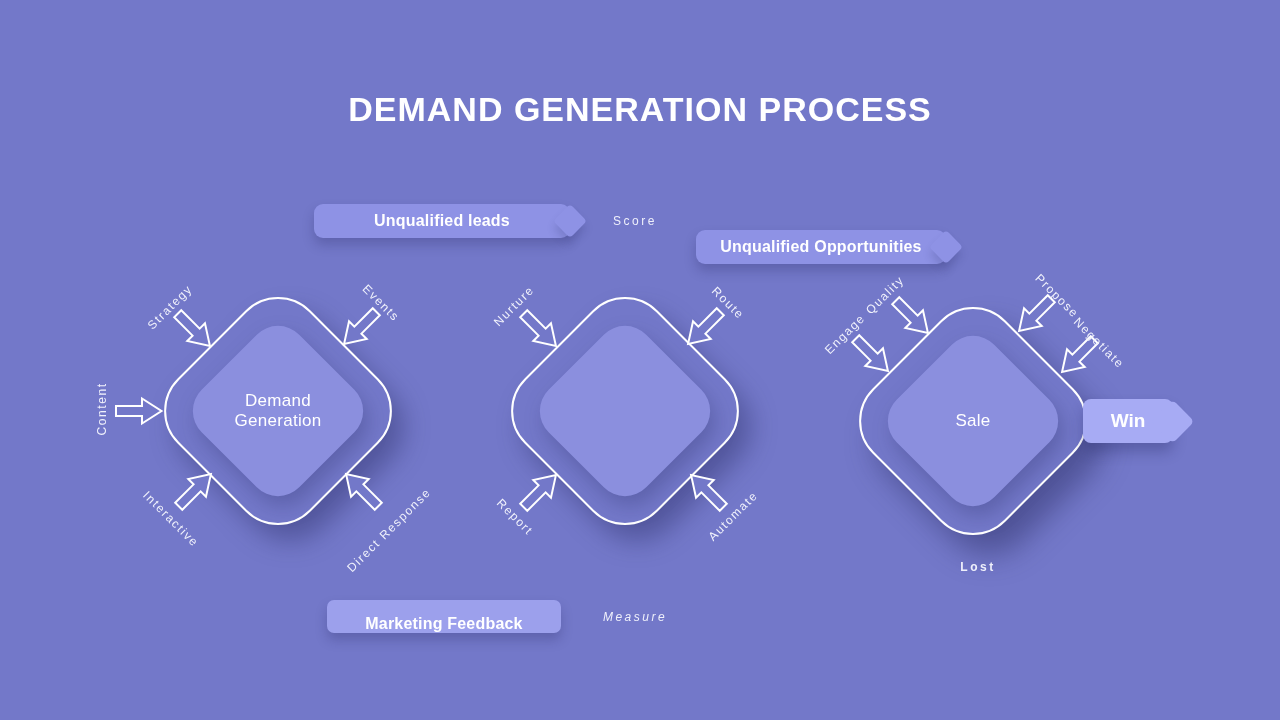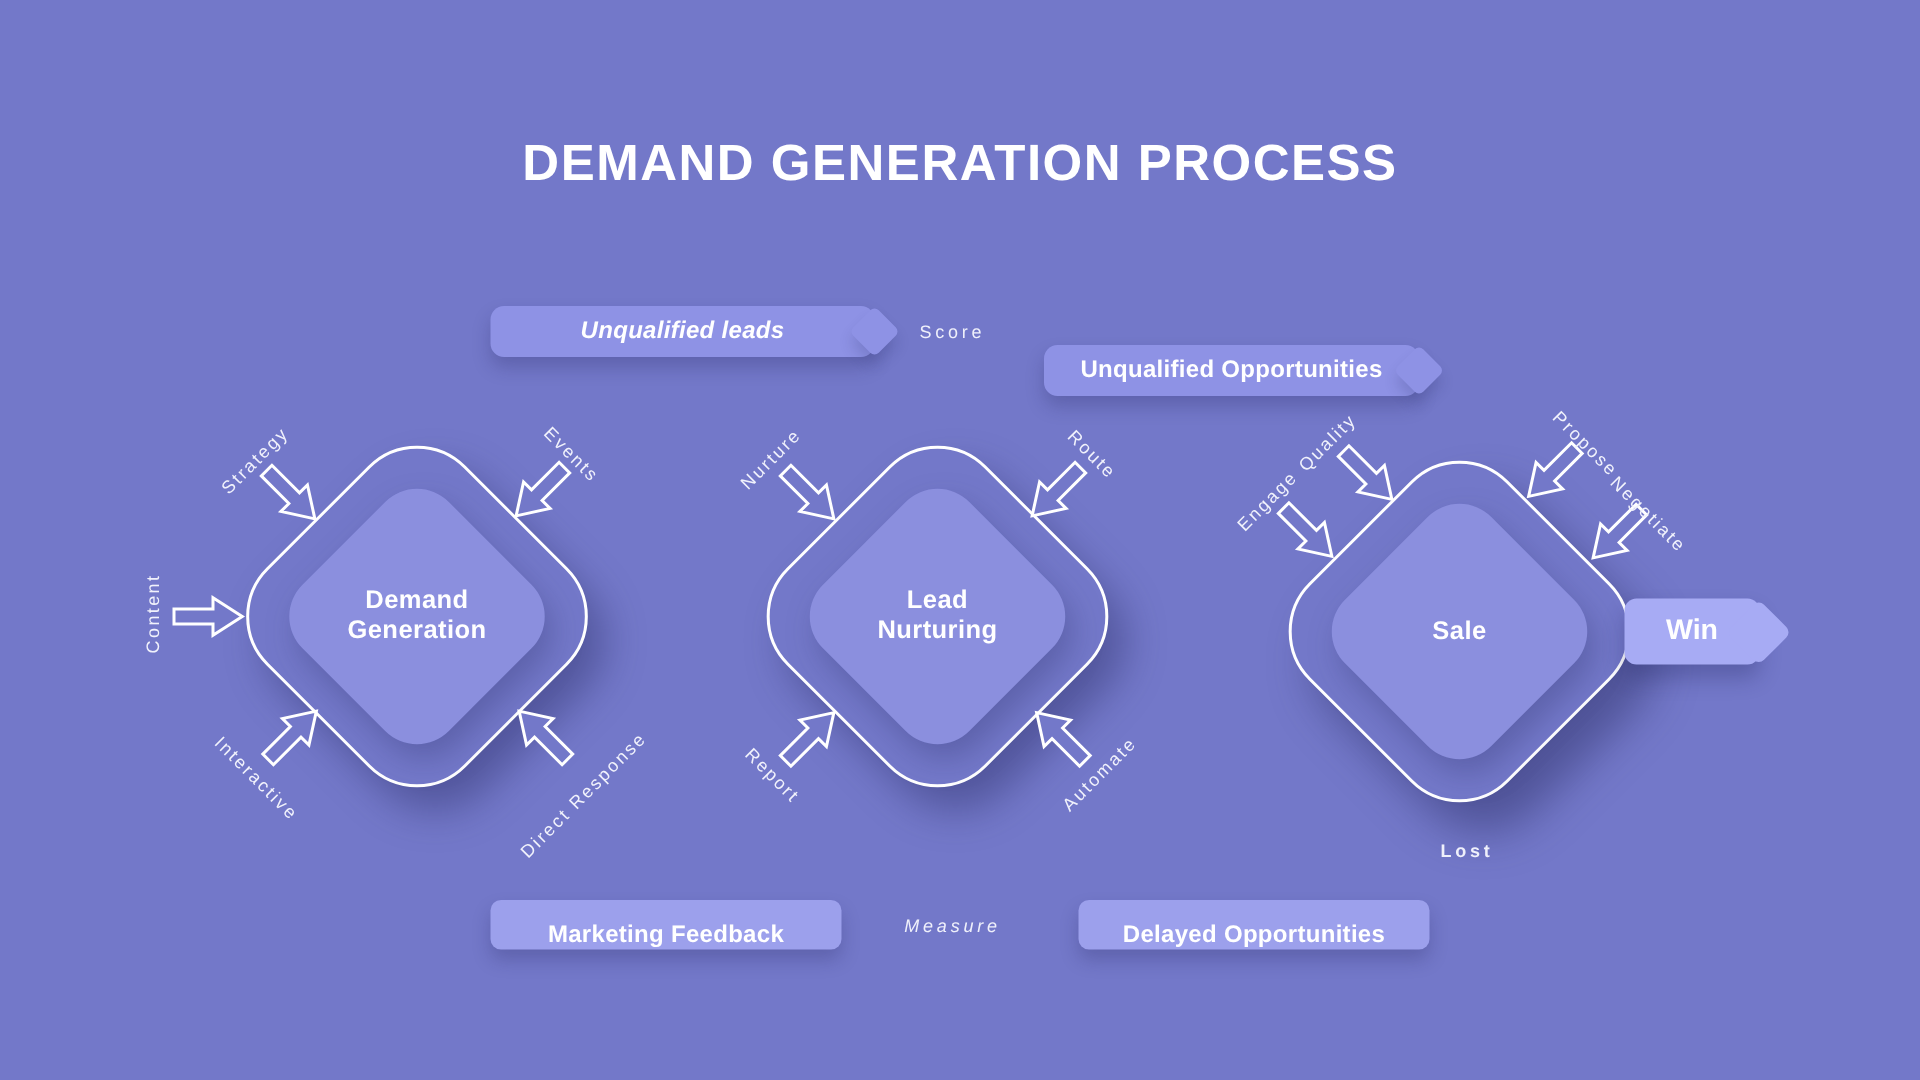--- a/index.html
+++ b/index.html
@@ -46,21 +46,21 @@
   .diamond-outer{
     position:absolute;width:188px;height:188px;border:2px solid #fff;border-radius:46px;
     background:var(--background);transform:translate(-50%,-50%) rotate(45deg);
   }
   .diamond-inner{
     position:absolute;width:138px;height:138px;border-radius:30px;
     background:var(--inner-diamond);transform:translate(-50%,-50%) rotate(45deg);
   }
   .diamond-name{
     position:absolute;width:170px;transform:translate(-50%,-50%);text-align:center;
-    color:var(--text);font-size:17px;font-weight:700;line-height:1.2;letter-spacing:.3px;
+    color:var(--text);font-size:17px;font-weight:400;line-height:1.2;letter-spacing:.3px;
   }
 
   
   .arrow{position:absolute;width:48px;height:28px;transform:translate(-50%,-50%) rotate(var(--r,0deg));}
   .arrow svg{display:block;width:100%;height:100%;overflow:visible;}
 
   .edge-label{
     position:absolute;color:#F1F2FC;font-size:12px;letter-spacing:1.6px;white-space:nowrap;
     transform:translate(-50%,-50%) rotate(var(--r,0deg));
   }
@@ -77,21 +77,21 @@
     background:inherit;transform:rotate(45deg);border-radius:5px;
   }
 </style>
 </head>
 <body>
 
 <div class="stage">
 
   <div class="slide-title">DEMAND GENERATION PROCESS</div>
 
-  <div class="flow-banner pointed" style="left:327px;top:204px;width:256px;font-style:italic;">
+  <div class="flow-banner pointed" style="left:314px;top:204px;width:256px;">
     <span>Unqualified leads</span>
   </div>
   <div class="connector-label" style="left:635px;top:221px;">Score</div>
   <div class="flow-banner pointed" style="left:696px;top:204px;width:250px;margin-top:26px;">
     <span>Unqualified Opportunities</span>
   </div>
 
   <div class="shadow-wrap outer-sh" style="left:278px;top:411px;">
     <div class="diamond-outer"></div>
   </div>
@@ -134,24 +134,20 @@
   <div class="edge-label" style="left:102px;top:409px;--r:-90deg;">Content</div>
   <div class="edge-label" style="left:171px;top:519px;--r:45deg;">Interactive</div>
   <div class="edge-label" style="left:389px;top:530px;--r:-45deg;">Direct Response</div>
 
   <div class="shadow-wrap outer-sh" style="left:625px;top:411px;">
     <div class="diamond-outer"></div>
   </div>
   <div class="shadow-wrap inner-sh" style="left:625px;top:411px;">
     <div class="diamond-inner"></div>
   </div>
-  <div class="diamond-name" style="left:625px;top:411px;">
-    <div>Lead</div>
-    <div>Nurturing</div>
-  </div>
 
   <div class="arrow" style="left:540px;top:330px;--r:45deg;">
     <svg viewBox="0 0 48 28">
         <path d="M1 9 H27 V1.5 L46.5 14 L27 26.5 V19 H1 Z" stroke="#fff" stroke-width="2" style="fill:var(--background)"></path>
       </svg>
   </div>
   <div class="arrow" style="left:704px;top:328px;--r:135deg;">
     <svg viewBox="0 0 48 28">
         <path d="M1 9 H27 V1.5 L46.5 14 L27 26.5 V19 H1 Z" stroke="#fff" stroke-width="2" style="fill:var(--background)"></path>
       </svg>
@@ -210,17 +206,14 @@
 
   <div class="win-banner">
     <span>Win</span>
   </div>
   <div class="small-label" style="left:978px;top:567px;font-weight:bold;">Lost</div>
 
   <div class="flow-banner flat" style="left:327px;top:600px;width:234px;">
     <span>Marketing Feedback</span>
   </div>
   <div class="connector-label" style="left:635px;top:617px;font-style:italic;">Measure</div>
-  <div class="flow-banner flat" style="left:719px;top:600px;width:234px;">
-    <span>Delayed Opportunities</span>
-  </div>
 
 </div>
 
 </body></html>

